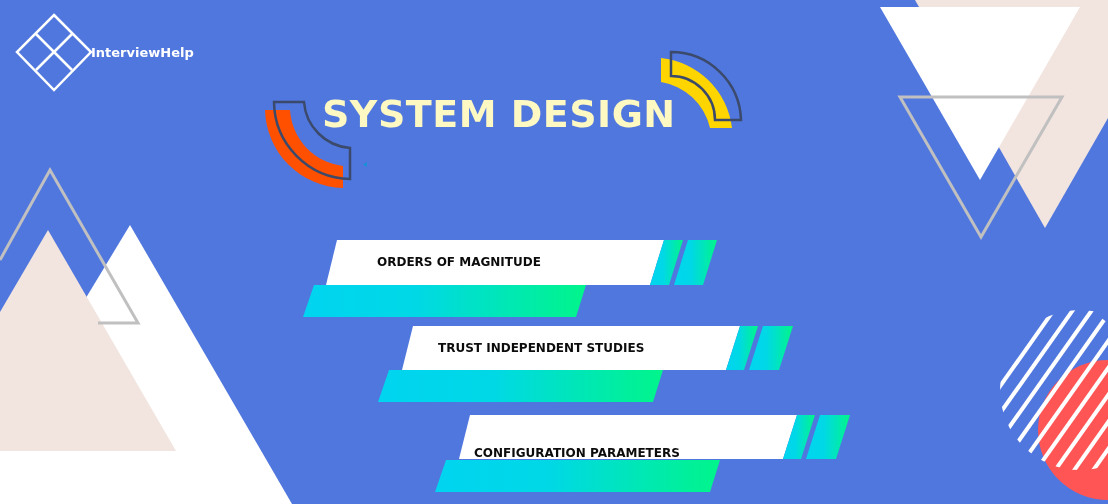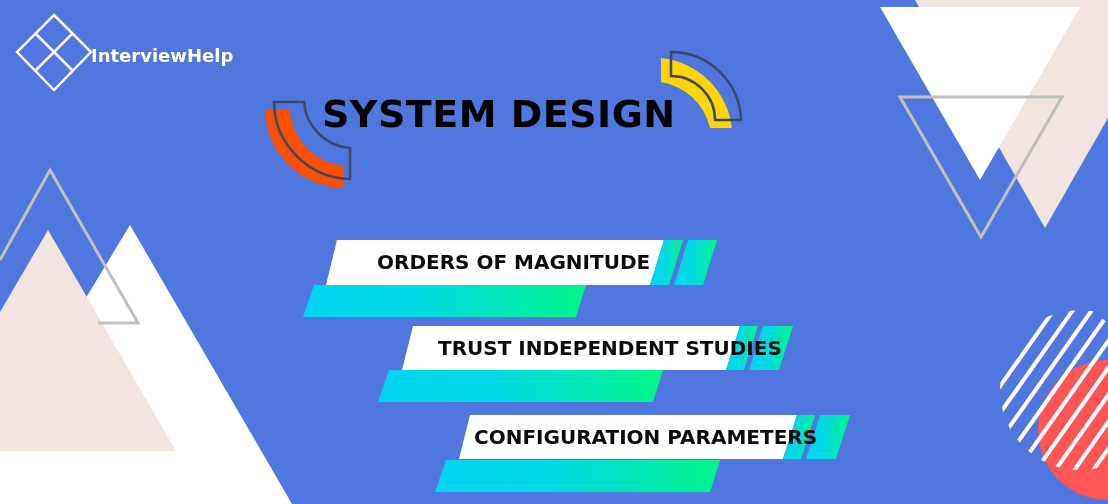--- a/index.html
+++ b/index.html
@@ -1,22 +1,22 @@
 <!DOCTYPE html>
 <html><head>
 <meta charset="utf-8">
 <style>
   html,body{margin:0;padding:0;}
   body{width:1108px;height:504px;overflow:hidden;background:#5077DE;position:relative;font-family:"DejaVu Sans","Liberation Sans",sans-serif;}
   .layer{position:absolute;left:0;top:0;}
   .logo{position:absolute;left:14px;top:12px;width:190px;height:84px;}
-  .logo-text{position:absolute;left:91px;top:45px;color:#fff;font-weight:bold;font-size:18px;letter-spacing:0;font-family:"DejaVu Sans",sans-serif;}
-  .title{position:absolute;left:322px;top:92px;color:#000000;font-weight:bold;font-size:38px;letter-spacing:0.5px;white-space:nowrap;font-family:"DejaVu Sans",sans-serif;}
+  .logo-text{position:absolute;left:91px;top:45px;color:#fff;font-weight:bold;font-size:13px;letter-spacing:0;font-family:"DejaVu Sans",sans-serif;}
+  .title{position:absolute;left:322px;top:92px;color:#fef9c3;font-weight:bold;font-size:38px;letter-spacing:0.5px;white-space:nowrap;font-family:"DejaVu Sans",sans-serif;}
   .bar{position:absolute;}
-  .bar .label{position:absolute;top:0;height:44px;line-height:44px;font-weight:bold;color:#0c0c0c;font-size:20px;white-space:nowrap;font-family:"DejaVu Sans",sans-serif;}
+  .bar .label{position:absolute;top:0;height:44px;line-height:44px;font-weight:bold;color:#0c0c0c;font-size:12px;white-space:nowrap;font-family:"DejaVu Sans",sans-serif;}
 </style>
 </head>
 <body>
 
 <svg class="layer" width="1108" height="504" viewBox="0 0 1108 504">
   <defs>
     <linearGradient id="grad" x1="0" y1="0" x2="1" y2="0">
       <stop offset="0" stop-color="#00D4F0"></stop>
       <stop offset="0.4" stop-color="#00D8E6"></stop>
       <stop offset="1" stop-color="#00F58A"></stop>
@@ -101,14 +101,14 @@
 
 <div class="title">SYSTEM DESIGN</div>
 
 <div class="bar" style="left:0;top:240px;">
   <span class="label" style="left:377px;">ORDERS OF MAGNITUDE</span>
 </div>
 <div class="bar" style="left:0;top:326px;">
   <span class="label" style="left:438px;">TRUST INDEPENDENT STUDIES</span>
 </div>
 <div class="bar" style="left:0;top:415px;">
-  <span class="label" style="left:474px;">CONFIGURATION PARAMETERS</span>
+  <span class="label" style="left:474px;margin-top:16px;">CONFIGURATION PARAMETERS</span>
 </div>
 
 </body></html>

